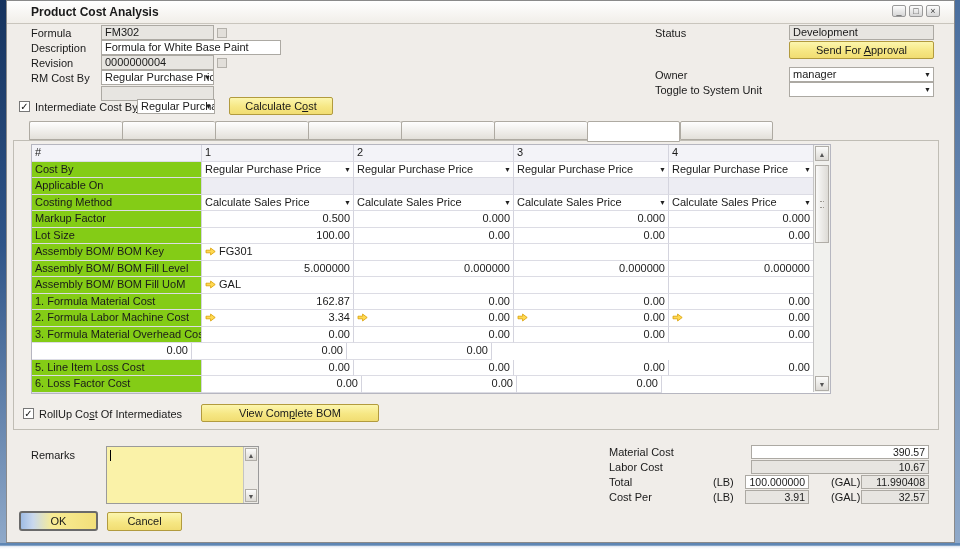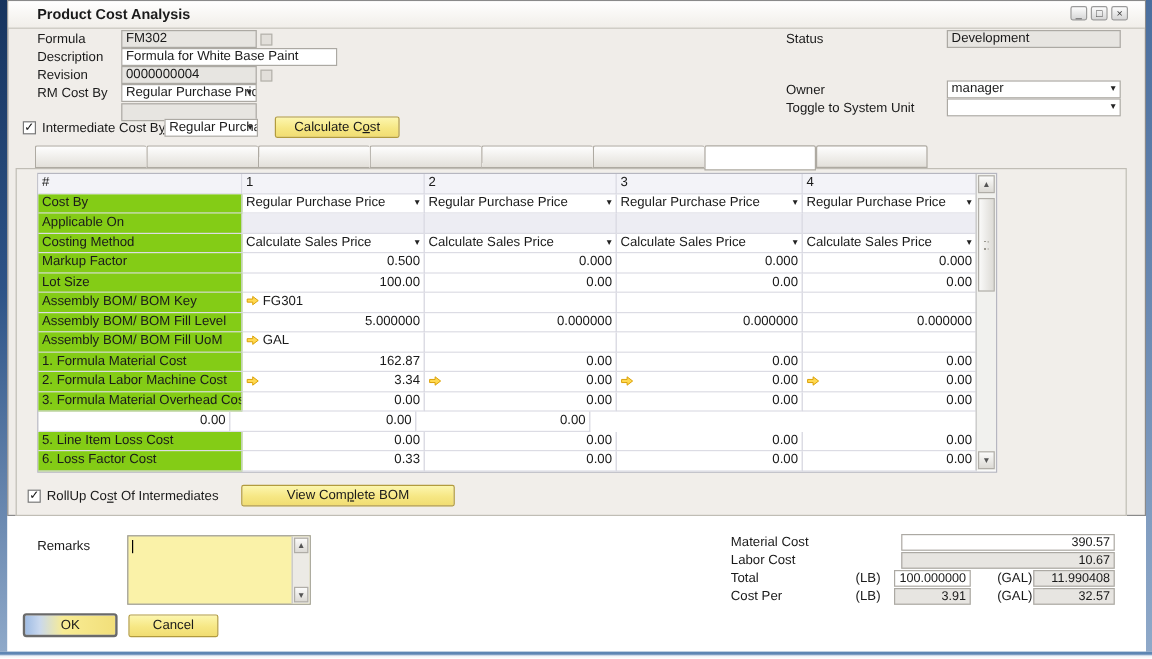--- a/index.html
+++ b/index.html
@@ -4,21 +4,21 @@
 <style>
   html,body{margin:0;padding:0;background:#fff;}
   .stage{position:relative;width:960px;height:549px;overflow:hidden;
     font-family:"Liberation Sans",sans-serif;font-size:11px;color:#1a1a1a;background:#fff;}
   .edge-left{position:absolute;left:0;top:0;bottom:6px;width:6px;
     background:linear-gradient(180deg,#16335e 0%,#2e5488 45%,#8fa9c9 100%);}
   .edge-right{position:absolute;right:0;top:0;bottom:6px;width:5px;
     background:linear-gradient(180deg,#4a6e9e,#8fa9c9);}
   .edge-bottom{position:absolute;left:0;right:0;bottom:0;height:6px;
     background:linear-gradient(180deg,#5e86b4 0%,#5e86b4 35%,#eef2f8 60%,#ffffff 100%);}
-  .window{position:absolute;left:6px;top:0;width:949px;height:430px;
+  .window{position:absolute;left:6px;top:0;width:949px;height:543px;
     background:#f0ede9;border:1px solid #8a8a8a;box-sizing:border-box;}
 
   
   .titlebar{position:absolute;left:0;right:0;top:0;height:22px;
     background:linear-gradient(180deg,#ffffff,#f1eee9);border-bottom:1px solid #c9c5bd;}
   .title{position:absolute;left:24px;top:4px;font-size:12px;font-weight:bold;}
   .winbtn{position:absolute;top:4px;width:14px;height:12px;text-align:center;line-height:10px;
     font-size:9px;color:#444;background:linear-gradient(180deg,#fdfdfd,#d6d6d6);
     border:1px solid #9a9a9a;border-radius:2px;box-sizing:border-box;}
 
@@ -127,20 +127,21 @@
     <div class="lbl" style="left:28px;top:100px;">Intermediate Cost B<u>y</u></div>
     <div class="fld dd" style="left:130px;top:98px;width:78px;">
       <span>Regular Purchase</span>
       <span class="ddarrow">▼</span>
     </div>
     <div class="ybtn" style="left:222px;top:96px;width:104px;height:18px;line-height:16px;">Calculate C<u>o</u>st</div>
 
     <div class="lbl" style="left:648px;top:26px;">Status</div>
     <div class="fld gray" style="left:782px;top:24px;width:145px;">Development</div>
 
+    <div class="ybtn" style="left:782px;top:40px;width:145px;height:18px;line-height:16px;">Send For <u>A</u>pproval</div>
 
     <div class="lbl" style="left:648px;top:68px;">Owner</div>
     <div class="fld dd" style="left:782px;top:66px;width:145px;">
       <span>manager</span>
       <span class="ddarrow">▼</span>
     </div>
 
     <div class="lbl" style="left:648px;top:83px;">Toggle to System Unit</div>
     <div class="fld dd" style="left:782px;top:81px;width:145px;">
       <span></span>
@@ -263,21 +264,20 @@
         </div>
         <div class="grow">
           <div class="gcell rlabel c0">5. Line Item Loss Cost</div>
           <div class="gcell c1 num"><span>0.00</span></div>
           <div class="gcell c2 num"><span>0.00</span></div>
           <div class="gcell c3 num"><span>0.00</span></div>
           <div class="gcell c4 num"><span>0.00</span></div>
         </div>
         <div class="grow">
           <div class="gcell rlabel c0">6. Loss Factor Cost</div>
-          <div class="gcell c1 num"><span>0.33</span></div>
           <div class="gcell c2 num"><span>0.00</span></div>
           <div class="gcell c3 num"><span>0.00</span></div>
           <div class="gcell c4 num"><span>0.00</span></div>
         </div>
       </div>
     <div class="vsb" style="left:806px;top:144px;height:247px;">
       <div class="sbbtn" style="top:1px;">▲</div>
       <div class="sbthumb" style="top:20px;height:78px;">
           <div class="sbgrip"></div>
         </div>

